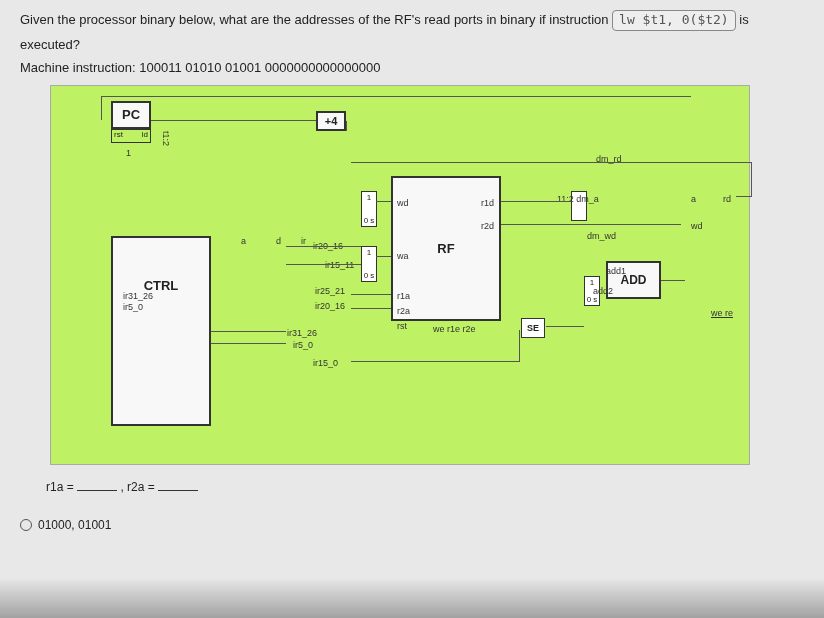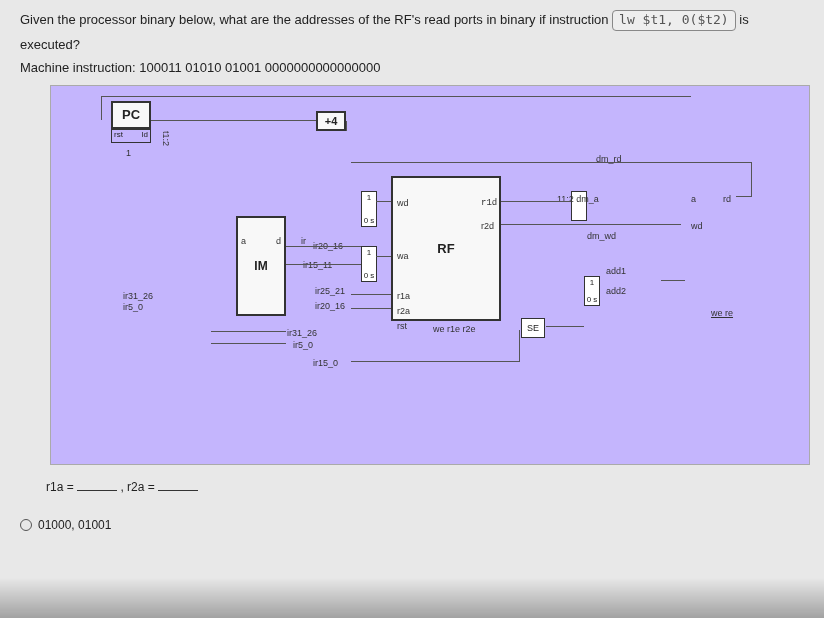--- a/index.html
+++ b/index.html
@@ -18,25 +18,25 @@
     border: 1px solid #888;
     border-radius: 4px;
     padding: 1px 6px;
     font-family: monospace;
     background: #eee;
     color: #555;
   }
   .machine-instr { font-size: 13px; }
   .diagram {
     position: relative;
-    width: 760px;
+    width: 700px;
     height: 380px;
     margin: 10px auto 14px 30px;
     border: 1px solid #aaa;
-    background: #c4b5fd;
+    background: #bef264;
     font-size: 10px;
   }
   .block {
     position: absolute;
     border: 2px solid #333;
     background: #f8f8f8;
     text-align: center;
     display: flex;
     align-items: center;
     justify-content: center;
@@ -55,21 +55,21 @@
   .ctrl-signals { position: absolute; left: 72px; top: 220px; text-align: left; font-size: 9px; line-height: 1.2; font-weight: normal; }
   .im { left: 185px; top: 130px; width: 50px; height: 100px; font-size: 12px; }
   .rf { left: 340px; top: 90px; width: 110px; height: 145px; font-size: 13px; }
   .add { left: 555px; top: 175px; width: 55px; height: 38px; font-size: 12px; }
   .dm { left: 635px; top: 100px; width: 50px; height: 140px; font-size: 12px; }
   .mux { position: absolute; width: 16px; height: 36px; border: 1px solid #333; background:#fff; display:flex; flex-direction:column; justify-content:space-between; align-items:center; font-size:8px; padding:1px 0; }
   .mux1 { left: 310px; top: 105px; }
   .mux2 { left: 310px; top: 160px; }
   .mux3 { left: 533px; top: 190px; height: 30px;}
   .mux4 { left: 520px; top: 105px; height: 30px;}
-  .se { position:absolute; left:470px; top:232px; width:24px; height:20px; border:1px solid #333; background:#fff; display:flex; align-items:center; justify-content:center; font-size:9px;}
+  .se { position:absolute; left:470px; top:232px; width:24px; height:20px; border:1px solid #333; background:#fff; display:flex; align-items:center; justify-content:center; font-size:9px;font-weight:bold;}
   .line { position:absolute; background:#555; }
   .answer-row { margin-top: 14px; font-size: 12px; margin-left: 26px; }
   .blank { display:inline-block; border-bottom: 1px solid #333; width: 40px; height: 12px; vertical-align: baseline; }
   .option-row { margin-top: 24px; font-size: 12px; display:flex; align-items:center; gap:6px; }
   .radio { width:12px; height:12px; border:1px solid #555; border-radius:50%; display:inline-block; }
   .shadow-bottom { position:fixed; bottom:0; left:0; right:0; height:40px; background:linear-gradient(to top, rgba(0,0,0,0.3), transparent); }
 </style>
 </head>
 <body>
 
@@ -88,64 +88,67 @@
   <div class="block pc-outer">PC</div>
   <div class="pc-inner">
     <span>rst</span>
     <span>ld</span>
   </div>
   <div class="lbl" style="left:75px; top:62px;">1</div>
   <div class="lbl" style="left:110px; top:45px; writing-mode:vertical-rl;">t1:2</div>
 
   <div class="block plus4">+4</div>
 
+  <div class="block ctrl">
+    <span>CTRL</span>
+  </div>
   <div class="lbl" style="left:72px; top:205px;">ir31_26</div>
   <div class="lbl" style="left:72px; top:216px;">ir5_0</div>
 
-  <div class="block im">IM</div>
   <div class="lbl" style="left:190px; top:150px;">a</div>
   <div class="lbl" style="left:225px; top:150px;">d</div>
   <div class="lbl" style="left:250px; top:150px;">ir</div>
 
   <div class="mux mux1">
     <span>1</span>
     <span>0 s</span>
   </div>
   <div class="mux mux2">
     <span>1</span>
     <span>0 s</span>
   </div>
   <div class="mux mux3">
     <span>1</span>
     <span>0 s</span>
   </div>
   <div class="mux mux4"></div>
 
   <div class="lbl" style="left:262px; top:155px;">ir20_16</div>
-  <div class="lbl" style="left:252px; top:174px;">ir15_11</div>
+  <div class="lbl" style="left:274px; top:174px;">ir15_11</div>
   <div class="lbl" style="left:264px; top:200px;">ir25_21</div>
   <div class="lbl" style="left:264px; top:215px;">ir20_16</div>
   <div class="lbl" style="left:236px; top:242px;">ir31_26</div>
   <div class="lbl" style="left:242px; top:254px;">ir5_0</div>
   <div class="lbl" style="left:262px; top:272px;">ir15_0</div>
 
   <div class="block rf">RF</div>
   <div class="lbl" style="left:346px; top:112px;">wd</div>
   <div class="lbl" style="left:346px; top:165px;text-align:center;">wa</div>
   <div class="lbl" style="left:346px; top:205px;">r1a</div>
   <div class="lbl" style="left:346px; top:220px;">r2a</div>
   <div class="lbl" style="left:346px; top:235px;">rst</div>
-  <div class="lbl" style="left:430px; top:112px;font-family:Liberation Mono, monospace;">r1d</div>
+  <div class="lbl" style="left:430px; top:112px;">r1d</div>
   <div class="lbl" style="left:430px; top:135px;">r2d</div>
   <div class="lbl" style="left:382px; top:238px;">we r1e r2e</div>
 
   <div class="se">SE</div>
 
+  <div class="block add">ADD</div>
   <div class="lbl" style="left:555px; top:180px;">add1</div>
-  <div class="lbl" style="left:555px; top:200px;">add2</div>
+  <div class="lbl" style="left:542px; top:200px;">add2</div>
 
   <div class="lbl" style="left:640px; top:108px;">a</div>
   <div class="lbl" style="left:672px; top:108px;text-align:right;">rd</div>
   <div class="lbl" style="left:640px; top:135px;">wd</div>
   <div class="lbl" style="left:660px; top:222px;text-decoration:underline;">we re</div>
 
   <div class="lbl" style="left:545px; top:68px;">dm_rd</div>
   <div class="lbl" style="left:506px; top:108px;">11:2 dm_a</div>
   <div class="lbl" style="left:536px; top:145px;">dm_wd</div>
 

